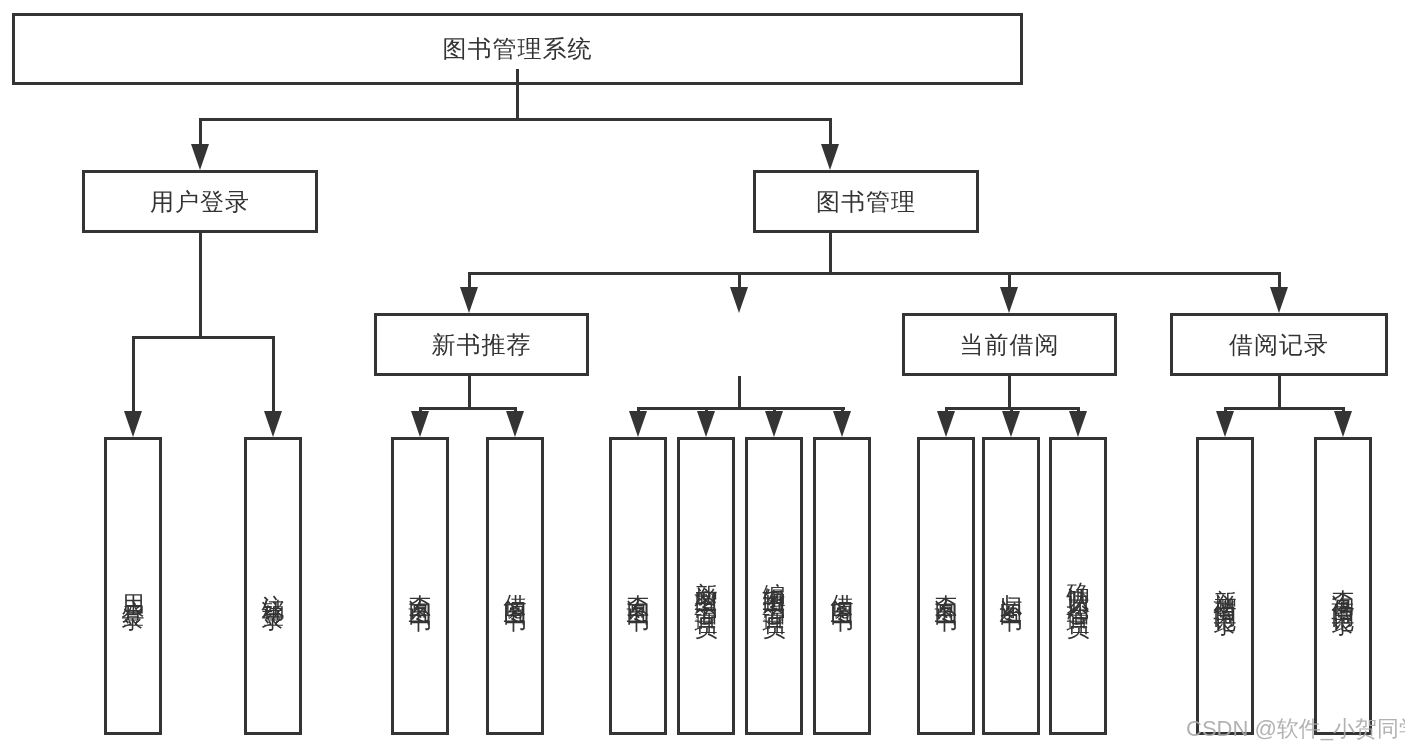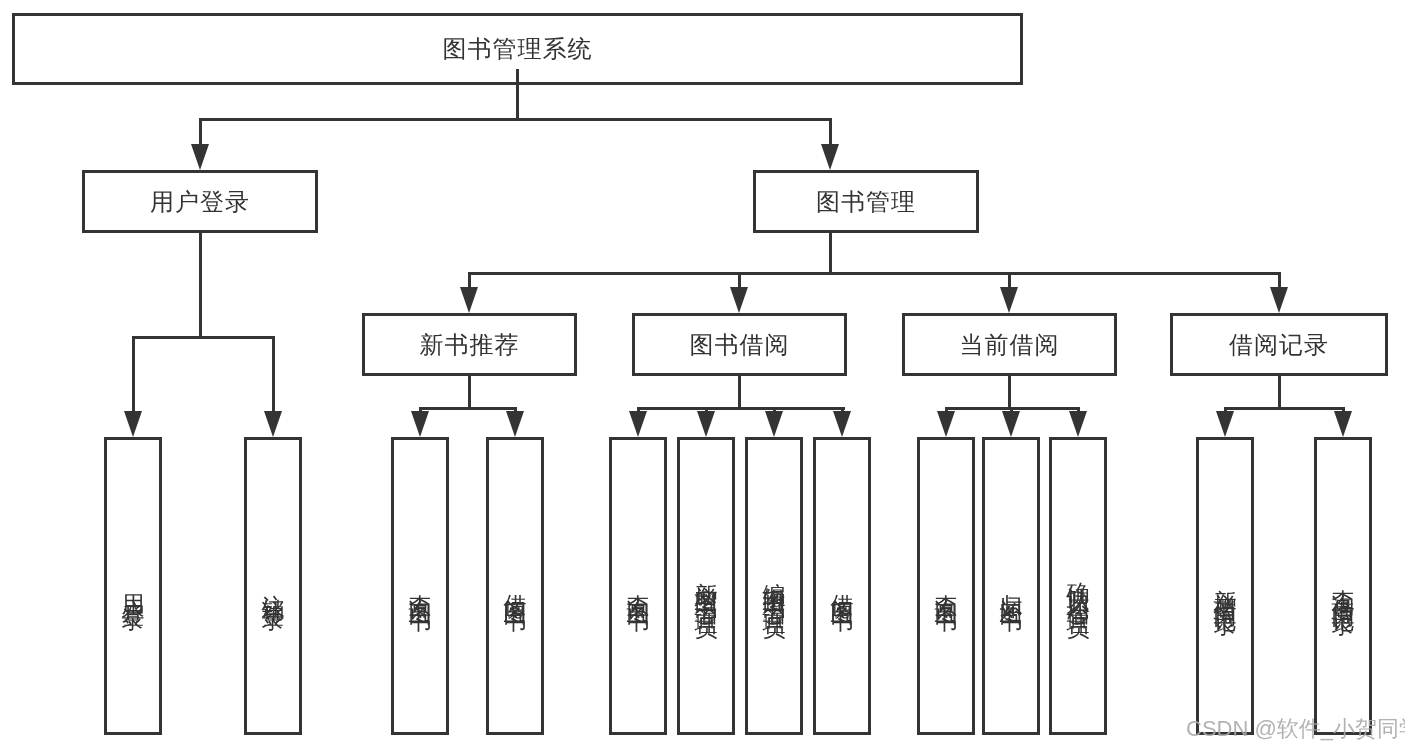--- a/index.html
+++ b/index.html
@@ -49,27 +49,24 @@
   </div>
 
   <div class="box" style="left:82px;top:170px;width:236px;height:63px;">
     <span>用户登录</span>
   </div>
 
   <div class="box" style="left:712px;top:170px;width:226px;height:63px;margin-left:41px;">
     <span>图书管理</span>
   </div>
 
-  <div class="box" style="left:362px;top:313px;width:215px;height:63px;">
+  <div class="box" style="left:374px;top:313px;width:215px;height:63px;">
     <span>新书推荐</span>
   </div>
 
-  <div class="box" style="left:632px;top:313px;width:215px;height:63px;">
-    <span>图书借阅</span>
-  </div>
 
   <div class="box" style="left:1170px;top:313px;width:218px;height:63px;">
     <span>借阅记录</span>
   </div>
 
   <div class="box" style="left:902px;top:313px;width:215px;height:63px;">
     <span>当前借阅</span>
   </div>
 
   <div class="leaf" style="left:104px;">

